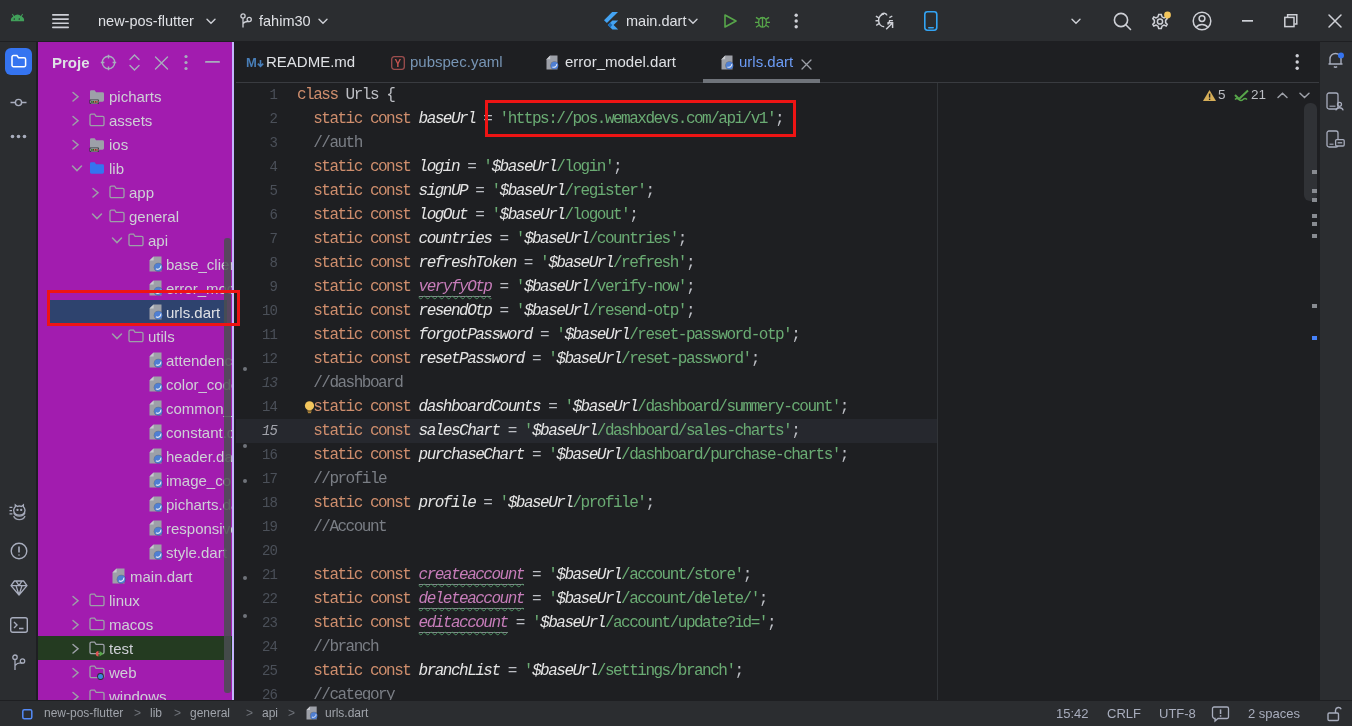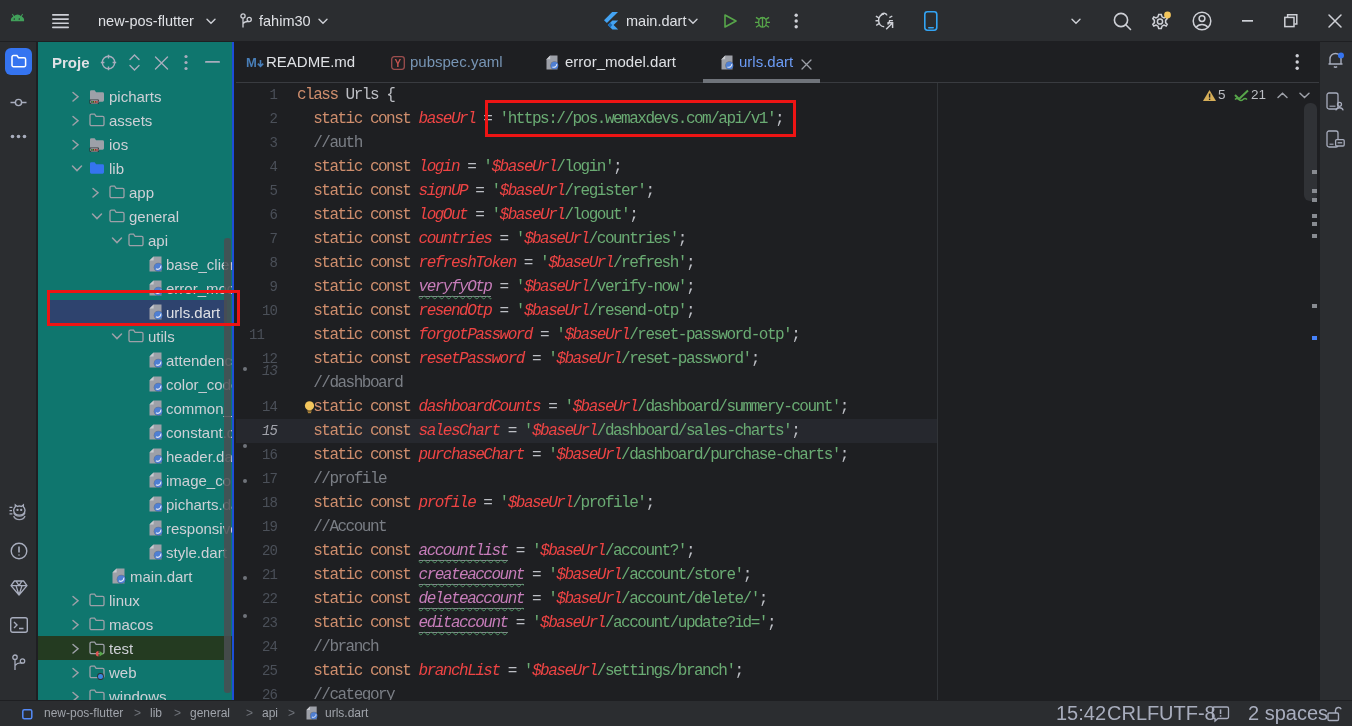--- a/index.html
+++ b/index.html
@@ -4,42 +4,42 @@
 html,body{width:1352px;height:726px;overflow:hidden;background:#1e1f22;font-family:"Liberation Sans",sans-serif}
 .abs{position:absolute}
 #app{position:relative;width:1352px;height:726px;background:#1e1f22;color:#bcbec4}
 
 #titlebar{position:absolute;left:0;top:0;width:1352px;height:42px;background:#2b2d30;border-bottom:1px solid #1e1f22}
 .tbtxt{position:absolute;top:0;height:42px;line-height:42px;font-size:14.5px;color:#dfe1e5;white-space:pre}
 
 #lstripe{position:absolute;left:0;top:42px;width:37px;height:658px;background:#2b2d30;border-right:1px solid #1e1f22}
 #rstripe{position:absolute;left:1319px;top:42px;width:33px;height:658px;background:#2b2d30;border-left:1px solid #1e1f22}
 
-#panel{position:absolute;left:38px;top:42px;width:196px;height:658px;background:#0f766e;border-right:2px solid #1d4ed8;overflow:hidden}
+#panel{position:absolute;left:38px;top:42px;width:196px;height:658px;background:#a21caf;border-right:2px solid #c4b5fd;overflow:hidden}
 #ptitle{position:absolute;left:14px;top:0;height:41px;line-height:41px;font-size:15px;font-weight:bold;color:#dfe1e5}
 .trow{position:absolute;left:0;width:196px;height:24px;line-height:24px;font-size:15px;color:#bcbec4;white-space:nowrap}
 .tlabel{position:absolute;top:0;height:24px;line-height:25px}
 
 #tabbar{position:absolute;left:236px;top:42px;width:1083px;height:41px;background:#1e1f22;border-bottom:1px solid #393b40}
 .tabtxt{position:absolute;top:0;height:40px;line-height:40px;font-size:15px;color:#bcbec4}
 
 #editor{position:absolute;left:236px;top:83px;width:1083px;height:617px;background:#1e1f22;overflow:hidden}
 .mono{font-family:"Liberation Mono",monospace;font-size:16px;letter-spacing:-1.5px}
 .ln{position:absolute;left:0;width:41px;height:24px;line-height:24px;text-align:right;color:#4b5059;font-family:"Liberation Mono",monospace;font-size:14px;letter-spacing:-0.9px}
 .cl{position:absolute;left:61px;height:24px;line-height:24px;white-space:pre;color:#bcbec4}
 .k{color:#cf8e6d}
-.v{color:#ef4444;font-style:italic}
+.v{color:#e5e5e5;font-style:italic}
 .s{color:#6aab73}
 .c{color:#7a7e85}
 .u{text-decoration:underline wavy #4c9161 1px;text-underline-offset:3.5px}
 .u i{font-style:italic;color:#c77dba;border-bottom:1px solid #83868c}
 
 #status{position:absolute;left:0;top:700px;width:1352px;height:26px;background:#2b2d30;border-top:1px solid #1e1f22}
 .sttxt{position:absolute;top:0;height:25px;line-height:25px;font-size:12px;color:#a0a4ab;white-space:pre}
-.sttxt2{position:absolute;top:0;height:19px;line-height:25px;font-size:20px;color:#a8adbd}
+.sttxt2{position:absolute;top:0;height:19px;line-height:25px;font-size:13px;color:#a8adbd}
 .redbox{position:absolute;border:3.5px solid #ee1414;z-index:50}
 svg{position:absolute;overflow:visible}
 </style></head><body>
 <div id="app">
 
 <div id="titlebar">
  <svg style="left:11px;top:13px" width="13" height="10" viewBox="0 0 13 10">
         <path fill="#41a05a" d="M2.2 3.6 L1 1.2 L1.8 0.8 L3.1 3.1 A4.5 4.5 0 0 1 9.9 3.1 L11.2 0.8 L12 1.2 L10.8 3.6 A6.5 4.8 0 0 1 13 8.2 L0 8.2 A6.5 4.8 0 0 1 2.2 3.6 Z M4 6 a0.7 0.7 0 1 0 0 0.1 Z M9 6 a0.7 0.7 0 1 0 0 0.1 Z"></path>
       </svg>
  <svg style="left:52px;top:14px" width="18" height="15">
@@ -516,40 +516,39 @@
 <div class="ln" style="top:120px;">6</div>
 <div class="cl" style="top:120px">  <span class="k">static const</span> <span class="v">logOut</span> = <span class="s">'<span class="v">$baseUrl</span>/logout'</span>;</div>
 <div class="ln" style="top:144px;">7</div>
 <div class="cl" style="top:144px">  <span class="k">static const</span> <span class="v">countries</span> = <span class="s">'<span class="v">$baseUrl</span>/countries'</span>;</div>
 <div class="ln" style="top:168px;">8</div>
 <div class="cl" style="top:168px">  <span class="k">static const</span> <span class="v">refreshToken</span> = <span class="s">'<span class="v">$baseUrl</span>/refresh'</span>;</div>
 <div class="ln" style="top:192px;">9</div>
 <div class="cl" style="top:192px">  <span class="k">static const</span> <span class="u"><i>veryfyOtp</i></span> = <span class="s">'<span class="v">$baseUrl</span>/verify-now'</span>;</div>
 <div class="ln" style="top:216px;">10</div>
 <div class="cl" style="top:216px">  <span class="k">static const</span> <span class="v">resendOtp</span> = <span class="s">'<span class="v">$baseUrl</span>/resend-otp'</span>;</div>
-<div class="ln" style="top:240px;text-align:center;">11</div>
+<div class="ln" style="top:240px;">11</div>
 <div class="cl" style="top:240px">  <span class="k">static const</span> <span class="v">forgotPassword</span> = <span class="s">'<span class="v">$baseUrl</span>/reset-password-otp'</span>;</div>
 <div class="ln" style="top:264px;">12</div>
 <div class="cl" style="top:264px">  <span class="k">static const</span> <span class="v">resetPassword</span> = <span class="s">'<span class="v">$baseUrl</span>/reset-password'</span>;</div>
-<div class="ln" style="top:276px;font-style:italic;">13</div>
+<div class="ln" style="top:288px;font-style:italic;">13</div>
 <div class="cl" style="top:288px">  <span class="c">//dashboard</span></div>
 <div class="ln" style="top:312px;">14</div>
 <div class="cl" style="top:312px">  <span class="k">static const</span> <span class="v">dashboardCounts</span> = <span class="s">'<span class="v">$baseUrl</span>/dashboard/summery-count'</span>;</div>
 <div class="ln" style="top:336px;color:#a1a3ab;font-style:italic;">15</div>
 <div class="cl" style="top:336px">  <span class="k">static const</span> <span class="v">salesChart</span> = <span class="s">'<span class="v">$baseUrl</span>/dashboard/sales-charts'</span>;</div>
 <div class="ln" style="top:360px;">16</div>
 <div class="cl" style="top:360px">  <span class="k">static const</span> <span class="v">purchaseChart</span> = <span class="s">'<span class="v">$baseUrl</span>/dashboard/purchase-charts'</span>;</div>
 <div class="ln" style="top:384px;">17</div>
 <div class="cl" style="top:384px">  <span class="c">//profile</span></div>
 <div class="ln" style="top:408px;">18</div>
 <div class="cl" style="top:408px">  <span class="k">static const</span> <span class="v">profile</span> = <span class="s">'<span class="v">$baseUrl</span>/profile'</span>;</div>
 <div class="ln" style="top:432px;">19</div>
 <div class="cl" style="top:432px">  <span class="c">//Account</span></div>
 <div class="ln" style="top:456px;">20</div>
-<div class="cl" style="top:456px">  <span class="k">static const</span> <span class="u"><i>accountlist</i></span> = <span class="s">'<span class="v">$baseUrl</span>/account?'</span>;</div>
 <div class="ln" style="top:480px;">21</div>
 <div class="cl" style="top:480px">  <span class="k">static const</span> <span class="u"><i>createaccount</i></span> = <span class="s">'<span class="v">$baseUrl</span>/account/store'</span>;</div>
 <div class="ln" style="top:504px;">22</div>
 <div class="cl" style="top:504px">  <span class="k">static const</span> <span class="u"><i>deleteaccount</i></span> = <span class="s">'<span class="v">$baseUrl</span>/account/delete/'</span>;</div>
 <div class="ln" style="top:528px;">23</div>
 <div class="cl" style="top:528px">  <span class="k">static const</span> <span class="u"><i>editaccount</i></span> = <span class="s">'<span class="v">$baseUrl</span>/account/update?id='</span>;</div>
 <div class="ln" style="top:552px;">24</div>
 <div class="cl" style="top:552px">  <span class="c">//branch</span></div>
 <div class="ln" style="top:576px;">25</div>
 <div class="cl" style="top:576px">  <span class="k">static const</span> <span class="v">branchList</span> = <span class="s">'<span class="v">$baseUrl</span>/settings/branch'</span>;</div>

